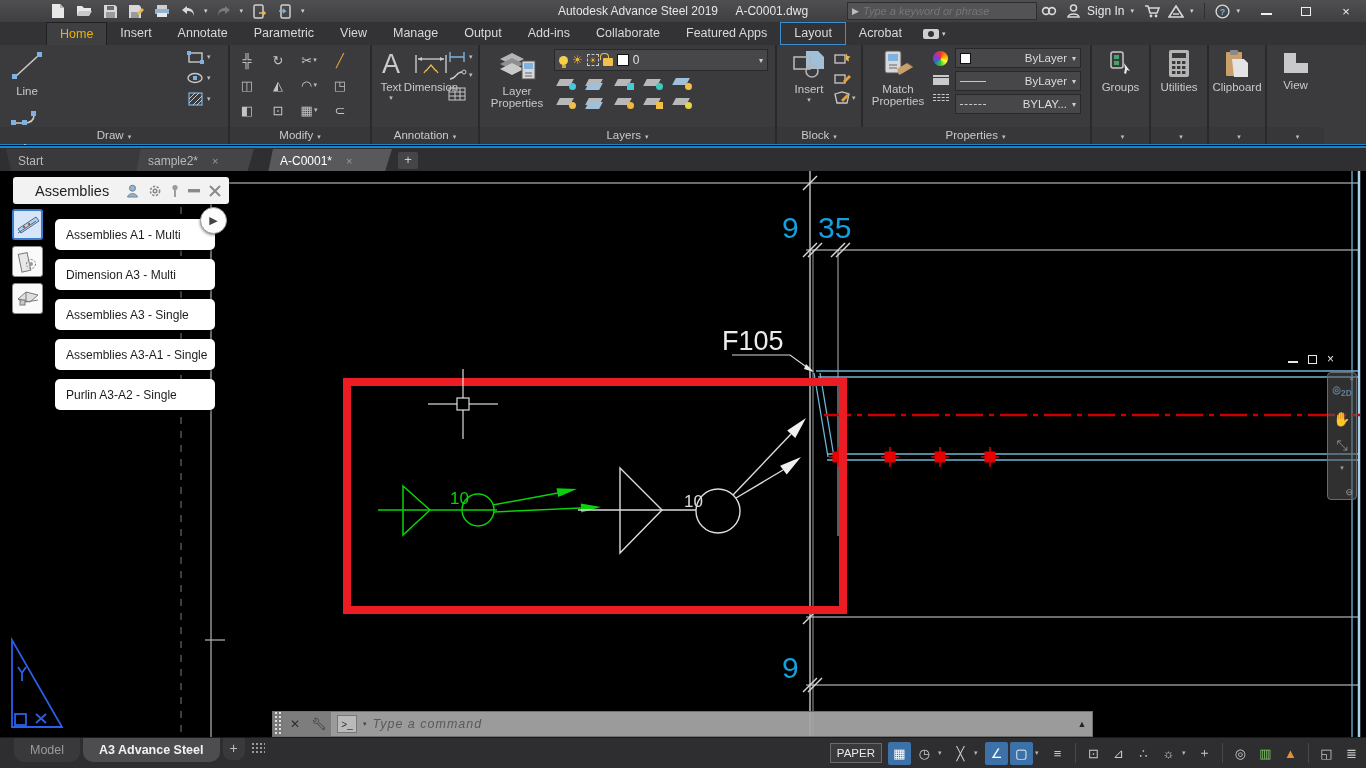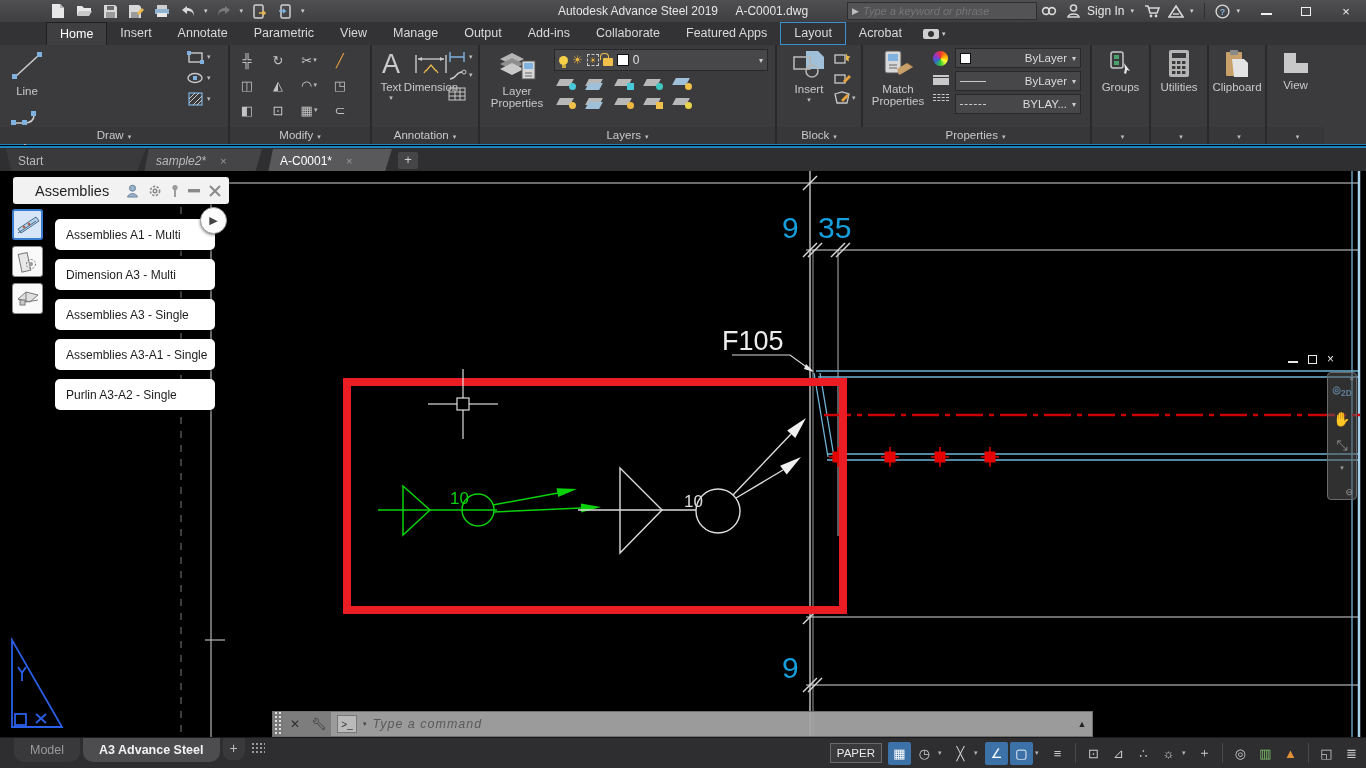--- a/index.html
+++ b/index.html
@@ -28,21 +28,21 @@
   .tb-sep { width:1px; height:16px; background:#2f2f31; margin:0 5px;}
   .winbtn { width:40px; height:22px; display:flex; align-items:center; justify-content:center;
     color:#f0f0f0; font-size:13px; cursor:pointer;}
   .winbtn.min span { display:block; width:11px; border-bottom:2px solid #f0f0f0; margin-top:6px;}
   .winbtn.max span { display:block; width:10px; height:9px; border:1.5px solid #f0f0f0; }
 
   
   #ribbontabs { position:absolute; left:0; top:22px; width:1366px; height:23px; background:#333335; }
   #ribbontabs .tabs { position:absolute; left:46px; top:0; height:23px; display:flex; }
   .rtab { padding:0 13px; line-height:23px; font-size:12.5px; color:#d9d9d9; cursor:pointer; white-space:nowrap;}
-  .rtab.active { background:#3f3f41; color:#ffffff; border:1px solid #1f1f21; border-bottom:none;}
+  .rtab.active { background:#3f3f41; color:#eab308; border:1px solid #1f1f21; border-bottom:none;}
   .rtab.outlined { border:1px solid #3a8fd0; line-height:21px; }
   .rtab-extra { display:flex; align-items:center; gap:3px; margin-left:8px; cursor:pointer;}
   .rtab-extra .cam { width:16px; height:10px; background:#cfcfcf; border-radius:2px; position:relative;}
   .rtab-extra .cam:after { content:""; position:absolute; left:5px; top:2px; width:6px; height:6px;
     background:#333335; border-radius:50%;}
   .rtab-extra .dd { color:#cfcfcf; font-size:7px;}
 
   
   #ribbon { position:absolute; left:0; top:45px; width:1366px; height:100px; background:#3b3b3d;
     border-bottom:1px solid #1c84c0; }
@@ -122,21 +122,21 @@
   #p-clp { left:1209px; width:56px;}
   #p-vw  { left:1267px; width:57px;}
 
   
   #filetabs { position:absolute; left:0; top:146px; width:1366px; height:25px; background:#2f2f31;
     border-top:2px solid #1c84c0;}
   .ftab { position:absolute; top:1px; height:24px; color:#b9b9b9; font-size:12px; line-height:23px;
     padding:0 12px; cursor:pointer; border-radius:0 0 0 0; display:flex; align-items:center; gap:14px;}
   .ftab .x { color:#9a9a9a; font-size:11px; cursor:pointer;}
   .ftab.start { left:6px; width:140px; background:#3a3a3c; clip-path:polygon(0 0,100% 0,93% 100%,4% 100%);}
-  .ftab.t2 { left:144px; width:118px; background:#454547; clip-path:polygon(4% 0,100% 0,94% 100%,0 100%);font-style:italic;}
+  .ftab.t2 { left:136px; width:118px; background:#454547; clip-path:polygon(4% 0,100% 0,94% 100%,0 100%);}
   .ftab.active { left:268px; width:124px; background:#59595c; color:#fff;
     clip-path:polygon(4% 0,100% 0,94% 100%,0 100%);}
   #ftab-add { position:absolute; left:398px; top:4px; width:20px; height:17px; background:#454547;
     color:#cfcfcf; text-align:center; line-height:16px; font-size:13px; border-radius:2px; cursor:pointer;}
 
   
   #canvas { position:absolute; left:0; top:171px; width:1366px; height:566px; background:#000; overflow:hidden;}
   #drawsvg { position:absolute; left:0; top:0; }
 
   

